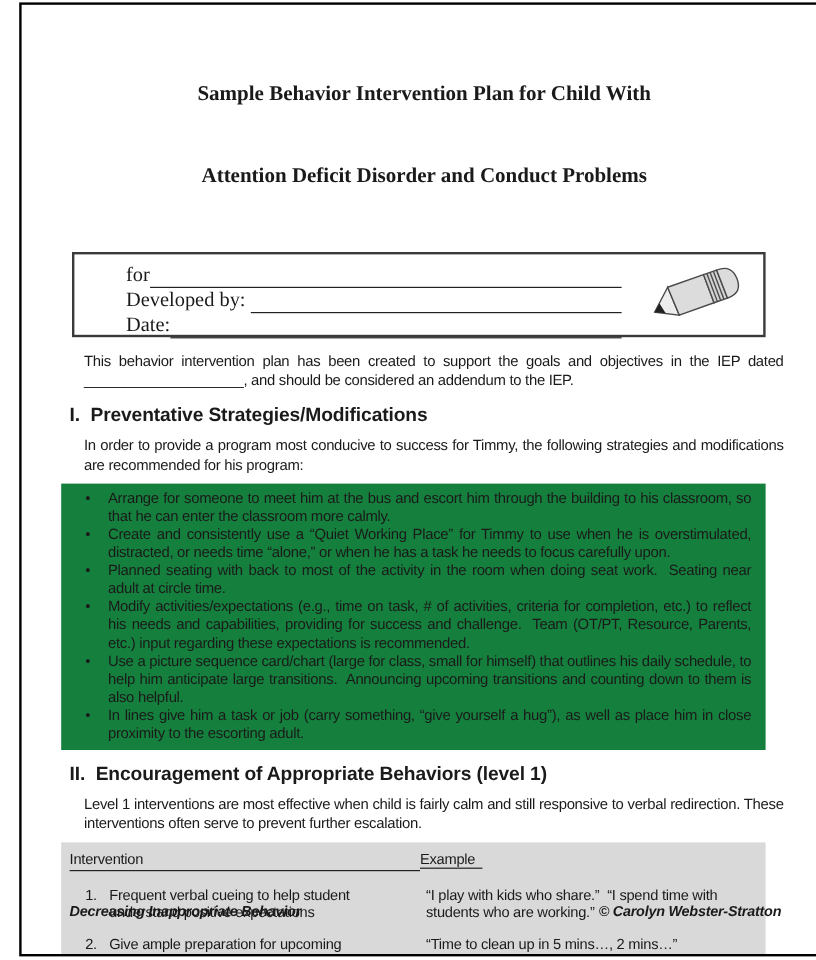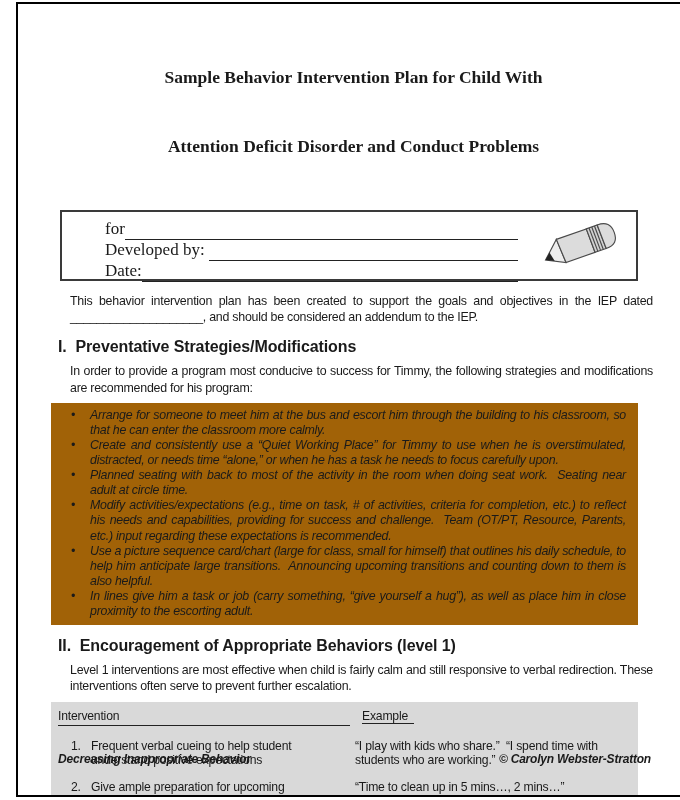--- a/index.html
+++ b/index.html
@@ -40,21 +40,21 @@
   
   .graybox { margin:7px 55px 0 33px; width:587px; }
   .bullets { list-style:none; padding:5px 12px 6px 0; }
   .bullets li {
     position:relative; padding-left:39px; font-size:12.4px; line-height:15.1px;
     text-align:justify; letter-spacing:-0.25px; white-space:pre-wrap;
   }
   .bullets li::before { content:"\2022"; position:absolute; left:20px; }
   
   .table-box { padding:7px 12px 10px 0; font-size:12.2px; line-height:14.2px; letter-spacing:-0.2px; }
-  .thead { display:grid; grid-template-columns:292px 1fr; column-gap:12px; padding-left:7px; }
+  .thead { display:grid; grid-template-columns:292px 1fr; column-gap:0; padding-left:7px; }
   .thead .c1 { border-bottom:1.2px solid #222; padding-bottom:2px; }
   .thead .c2 span { display:inline-block; border-bottom:1.2px solid #222; padding-bottom:0; padding-right:6px; }
   .trow { display:grid; grid-template-columns:20px 244px 1fr; padding-left:20px; margin-top:13px; }
   .trow .example { padding-left:20px; white-space:pre-wrap; }
   .trow .interv { white-space:pre-wrap; }
   
   .page-footer {
     position:absolute; left:40px; right:38px; bottom:29px;
     display:flex; justify-content:space-between;
     font-size:12px; font-weight:bold; font-style:italic; letter-spacing:-0.2px;
@@ -97,21 +97,21 @@
         </g>
       </svg>
     </span>
   </div>
 
   <p class="para intro-para">This behavior intervention plan has been created to support the goals and objectives in the IEP dated ____________________, and should be considered an addendum to the IEP.</p>
 
   <h2 class="sec-heading" id="sec1-heading">I.  Preventative Strategies/Modifications</h2>
   <p class="para sec-lead">In order to provide a program most conducive to success for Timmy, the following strategies and modifications are recommended for his program:</p>
 
-  <div class="graybox" style="background:#a16207;font-style:italic;">
+  <div class="graybox" style="background:#15803d;">
     <ul class="bullets">
       <li>Arrange for someone to meet him at the bus and escort him through the building to his classroom, so that he can enter the classroom more calmly.</li>
       <li>Create and consistently use a “Quiet Working Place” for Timmy to use when he is overstimulated, distracted, or needs time “alone,” or when he has a task he needs to focus carefully upon.</li>
       <li>Planned seating with back to most of the activity in the room when doing seat work.  Seating near adult at circle time.</li>
       <li>Modify activities/expectations (e.g., time on task, # of activities, criteria for completion, etc.) to reflect his needs and capabilities, providing for success and challenge.  Team (OT/PT, Resource, Parents, etc.) input regarding these expectations is recommended.</li>
       <li>Use a picture sequence card/chart (large for class, small for himself) that outlines his daily schedule, to help him anticipate large transitions.  Announcing upcoming transitions and counting down to them is also helpful.</li>
       <li>In lines give him a task or job (carry something, “give yourself a hug”), as well as place him in close proximity to the escorting adult.</li>
     </ul>
   </div>
 

